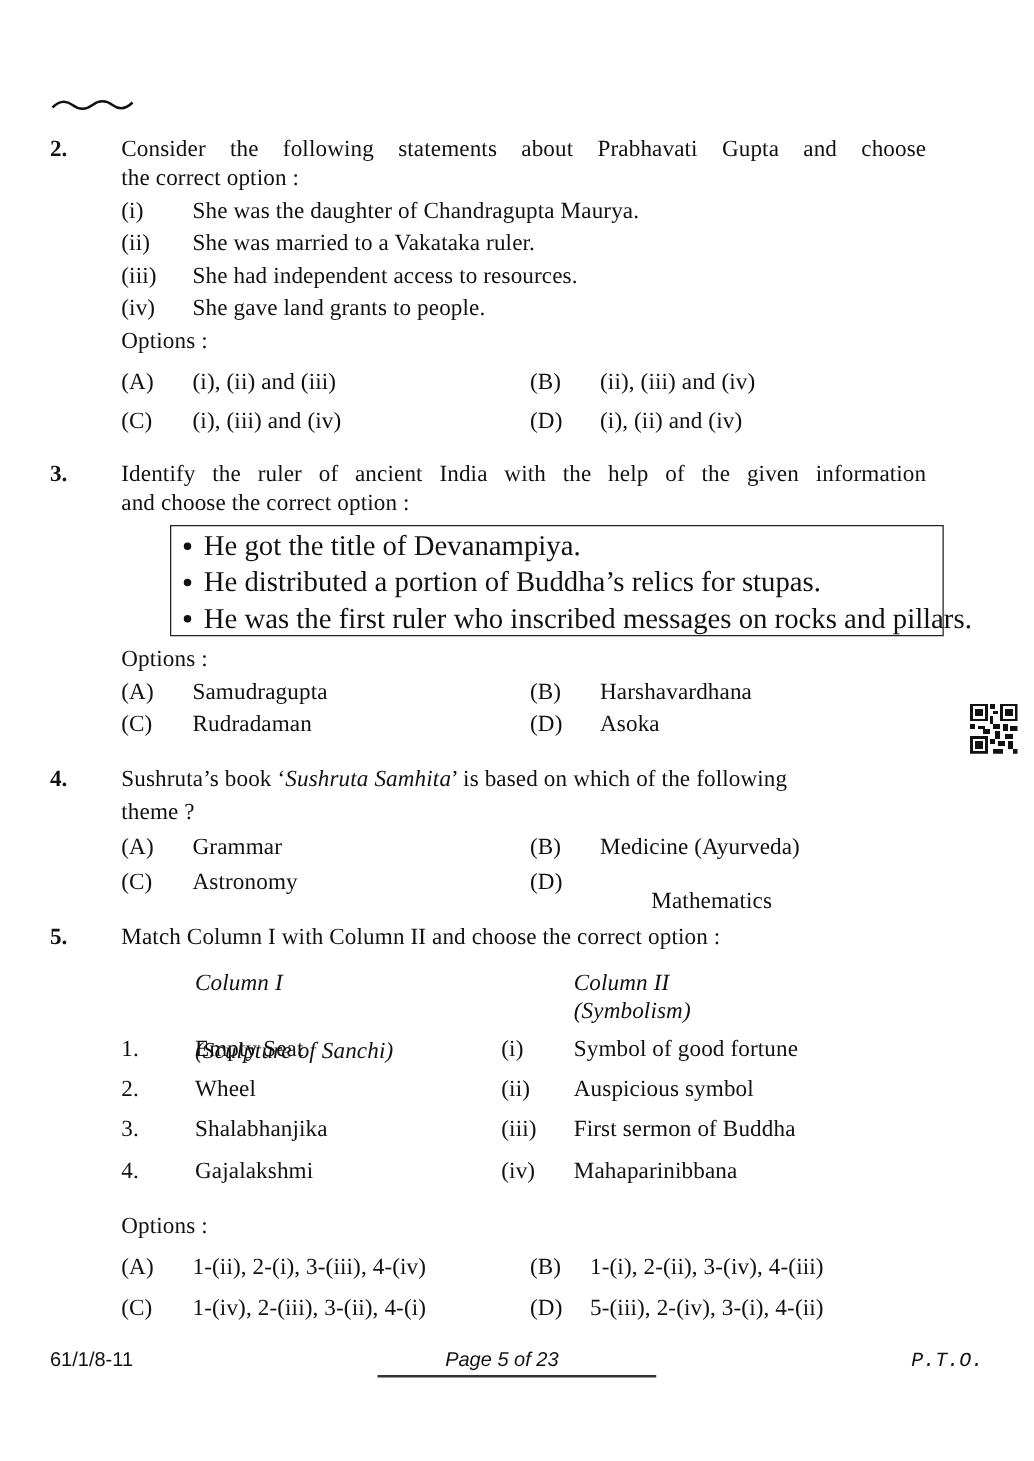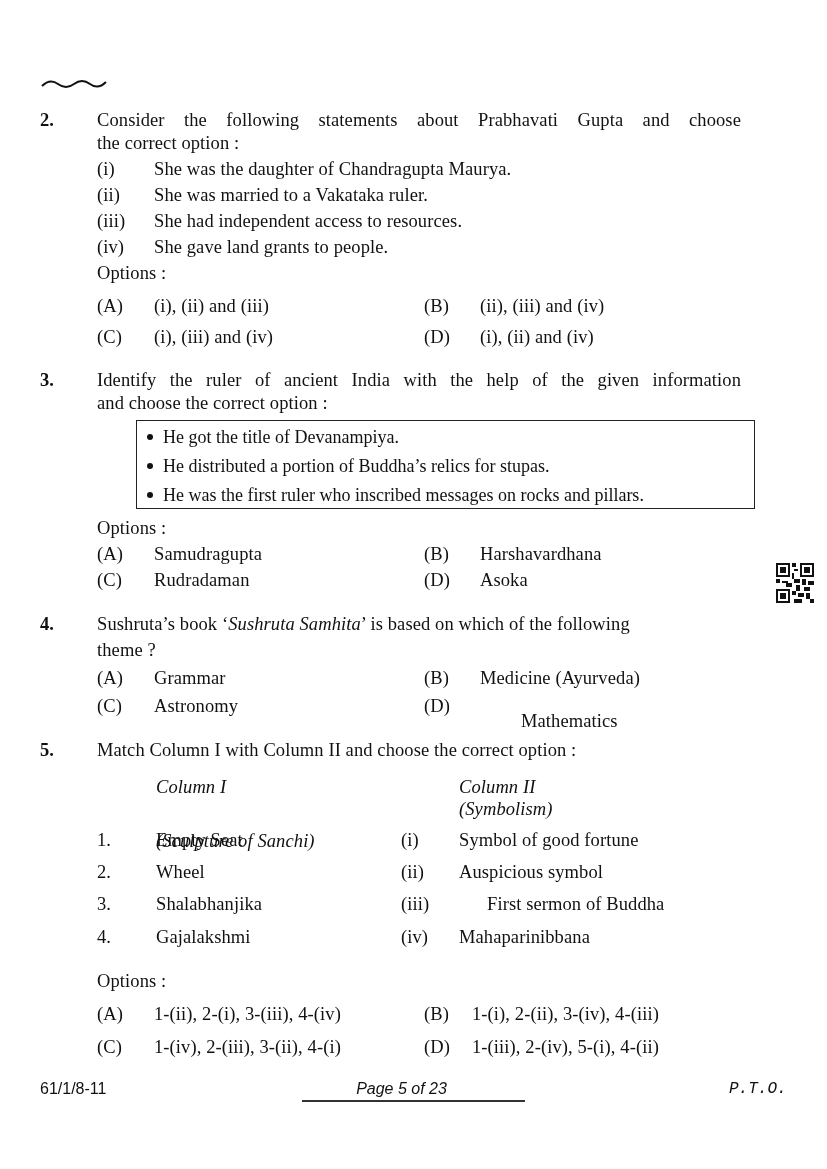--- a/index.html
+++ b/index.html
@@ -40,21 +40,21 @@
       top: 420px;
       width: 619px;
       height: 89px;
       border: 1.6px solid #222;
       box-sizing: border-box;
     }
     .bullet-row {
       position: absolute;
       left: 10px;
       font-family: "Liberation Serif", "DejaVu Serif", serif;
-      font-size: 18px;
+      font-size: 23px;
       line-height: 24px;
       white-space: nowrap;
     }
     .bullet-dot {
       display: inline-block;
       width: 6px;
       height: 6px;
       border-radius: 50%;
       background: #111;
       margin-right: 10px;
@@ -213,39 +213,39 @@
   <div>
     <div class="abs txt" style="left:97px; top:860px;">2.</div>
     <div class="abs txt" style="left:156px; top:860px;">Wheel</div>
     <div class="abs txt" style="left:401px; top:860px;">(ii)</div>
     <div class="abs txt" style="left:459px; top:860px;">Auspicious symbol</div>
   </div>
   <div>
     <div class="abs txt" style="left:97px; top:892px;">3.</div>
     <div class="abs txt" style="left:156px; top:892px;">Shalabhanjika</div>
     <div class="abs txt" style="left:401px; top:892px;">(iii)</div>
-    <div class="abs txt" style="left:459px; top:892px;margin-left:28px;">First sermon of Buddha</div>
+    <div class="abs txt" style="left:459px; top:892px;">First sermon of Buddha</div>
   </div>
   <div>
     <div class="abs txt" style="left:97px; top:925px;">4.</div>
     <div class="abs txt" style="left:156px; top:925px;">Gajalakshmi</div>
     <div class="abs txt" style="left:401px; top:925px;">(iv)</div>
     <div class="abs txt" style="left:459px; top:925px;">Mahaparinibbana</div>
   </div>
 
   <div class="abs txt" style="left:97px; top:969px;">Options :</div>
 
   <div class="abs txt" style="left:97px; top:1002px;">(A)</div>
   <div class="abs txt" style="left:154px; top:1002px;">1-(ii), 2-(i), 3-(iii), 4-(iv)</div>
   <div class="abs txt" style="left:424px; top:1002px;">(B)</div>
   <div class="abs txt" style="left:472px; top:1002px;">1-(i), 2-(ii), 3-(iv), 4-(iii)</div>
   <div class="abs txt" style="left:97px; top:1035px;">(C)</div>
   <div class="abs txt" style="left:154px; top:1035px;">1-(iv), 2-(iii), 3-(ii), 4-(i)</div>
   <div class="abs txt" style="left:424px; top:1035px;">(D)</div>
-  <div class="abs txt" style="left:472px; top:1035px;">1-(iii), 2-(iv), 5-(i), 4-(ii)</div>
+  <div class="abs txt" style="left:472px; top:1035px;">5-(iii), 2-(iv), 3-(i), 4-(ii)</div>
 </section>
 
 <footer>
   <div class="abs footer" style="left:40px; top:1079px;">61/1/8-11</div>
   <div class="abs footer ital" style="left:290px; top:1079px; width:223px; text-align:center;">Page 5 of 23</div>
   <div class="footer-line"></div>
   <div class="abs footer ital" style="left:729px; top:1079px;font-family:Liberation Mono, monospace;">P.T.O.</div>
 </footer>
 
 </body></html>

